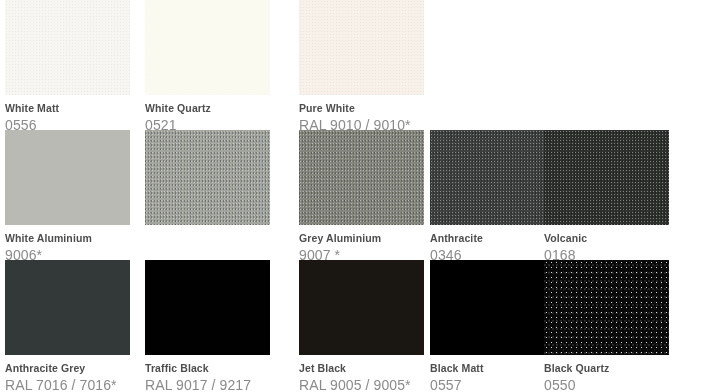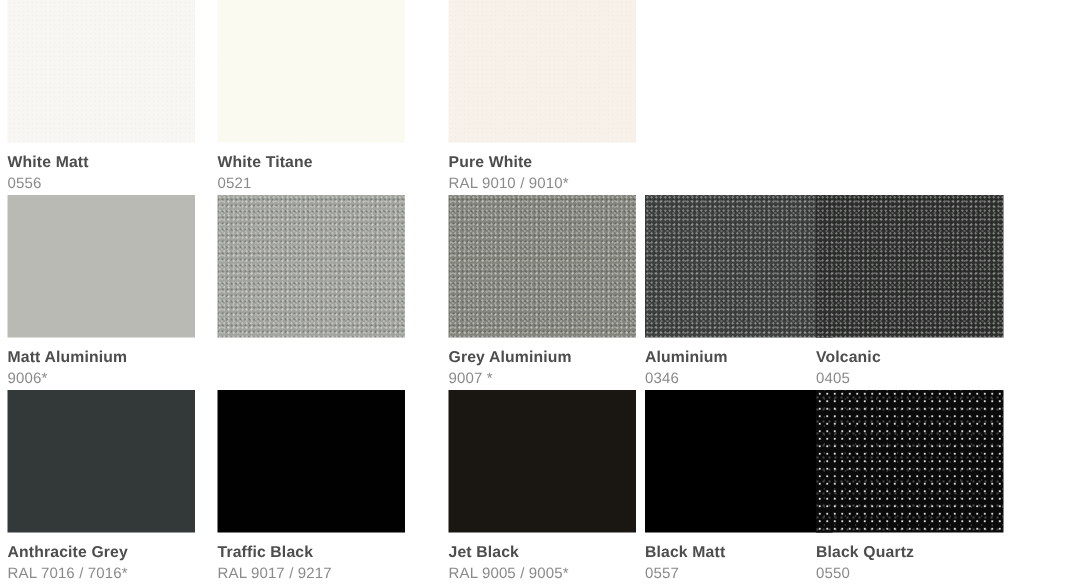--- a/index.html
+++ b/index.html
@@ -68,21 +68,21 @@
     display: block;
     font-size: 10.5px;
     font-weight: bold;
     color: #4d4d4d;
     letter-spacing: 0.1px;
     white-space: nowrap;
   }
 
   .swatch-code {
     display: block;
-    font-size: 10px;
+    font-size: 14px;
     font-weight: normal;
     color: #8a8a8a;
     letter-spacing: 0.1px;
     white-space: nowrap;
     padding-top: 2px;
   }
 </style>
 </head>
 <body>
 
@@ -96,42 +96,42 @@
       <div class="swatch-caption">
         <span class="swatch-name">White Matt</span>
         <span class="swatch-code">0556</span>
       </div>
     </div>
     <div class="swatch-cell col-1">
       <div class="swatch-chip" style="background: rgb(250, 250, 240);">
         <span class="grain" style="background-image: radial-gradient(rgba(255, 255, 255, 0.85) 0.5px, transparent 0.6px), radial-gradient(rgba(255, 255, 255, 0.45) 0.5px, transparent 0.6px), radial-gradient(rgba(255, 255, 255, 0.25) 0.5px, transparent 0.6px); background-size: 5px 5px, 7px 6px, 4px 8px; background-position: 0px 0px, 2px 3px, 3px 1px; opacity: 0.25;"></span>
       </div>
       <div class="swatch-caption">
-        <span class="swatch-name">White Titane</span>
+        <span class="swatch-name">White Quartz</span>
         <span class="swatch-code">0521</span>
       </div>
     </div>
     <div class="swatch-cell col-2">
       <div class="swatch-chip" style="background: rgb(247, 241, 234);">
         <span class="grain" style="background-image: radial-gradient(rgba(0, 0, 0, 0.05) 0.5px, transparent 0.6px); background-size: 3px 3px;"></span>
       </div>
       <div class="swatch-caption">
         <span class="swatch-name">Pure White</span>
         <span class="swatch-code">RAL 9010 / 9010*</span>
       </div>
     </div>
   </div>
 
   <div class="swatch-row">
     <div class="swatch-cell col-0">
       <div class="swatch-chip" style="background: rgb(185, 186, 180);">
         <span class="grain"></span>
       </div>
       <div class="swatch-caption">
-        <span class="swatch-name">Matt Aluminium</span>
+        <span class="swatch-name">White Aluminium</span>
         <span class="swatch-code">9006*</span>
       </div>
     </div>
     <div class="swatch-cell col-1">
       <div class="swatch-chip" style="background: rgb(162, 164, 158);">
         <span class="grain" style="background-image: radial-gradient(rgba(255, 255, 255, 0.4) 0.6px, transparent 0.7px), radial-gradient(rgba(255, 255, 255, 0.22) 0.6px, transparent 0.7px), radial-gradient(rgba(0, 0, 0, 0.28) 0.6px, transparent 0.7px), radial-gradient(rgba(0, 0, 0, 0.18) 0.6px, transparent 0.7px); background-size: 3px 3px, 4px 4px, 3px 4px, 5px 3px; background-position: 0px 0px, 1px 2px, 2px 1px, 3px 3px;"></span>
       </div>
       <div class="swatch-caption">
       </div>
     </div>
@@ -142,31 +142,31 @@
       <div class="swatch-caption">
         <span class="swatch-name">Grey Aluminium</span>
         <span class="swatch-code">9007 *</span>
       </div>
     </div>
     <div class="swatch-cell col-3">
       <div class="swatch-chip" style="background: rgb(62, 64, 64);">
         <span class="grain" style="background-image: radial-gradient(rgba(255, 255, 255, 0.4) 0.6px, transparent 0.7px), radial-gradient(rgba(255, 255, 255, 0.22) 0.6px, transparent 0.7px), radial-gradient(rgba(0, 0, 0, 0.28) 0.6px, transparent 0.7px), radial-gradient(rgba(0, 0, 0, 0.18) 0.6px, transparent 0.7px); background-size: 3px 3px, 4px 4px, 3px 4px, 5px 3px; background-position: 0px 0px, 1px 2px, 2px 1px, 3px 3px;"></span>
       </div>
       <div class="swatch-caption">
-        <span class="swatch-name">Aluminium</span>
+        <span class="swatch-name">Anthracite</span>
         <span class="swatch-code">0346</span>
       </div>
     </div>
     <div class="swatch-cell col-4">
       <div class="swatch-chip" style="background: rgb(46, 48, 46);">
         <span class="grain" style="background-image: radial-gradient(rgba(255, 255, 255, 0.4) 0.6px, transparent 0.7px), radial-gradient(rgba(255, 255, 255, 0.22) 0.6px, transparent 0.7px), radial-gradient(rgba(0, 0, 0, 0.28) 0.6px, transparent 0.7px), radial-gradient(rgba(0, 0, 0, 0.18) 0.6px, transparent 0.7px); background-size: 3px 3px, 4px 4px, 3px 4px, 5px 3px; background-position: 0px 0px, 1px 2px, 2px 1px, 3px 3px;"></span>
       </div>
       <div class="swatch-caption">
         <span class="swatch-name">Volcanic</span>
-        <span class="swatch-code">0405</span>
+        <span class="swatch-code">0168</span>
       </div>
     </div>
   </div>
 
   <div class="swatch-row">
     <div class="swatch-cell col-0">
       <div class="swatch-chip" style="background: rgb(51, 56, 56);">
         <span class="grain"></span>
       </div>
       <div class="swatch-caption">

